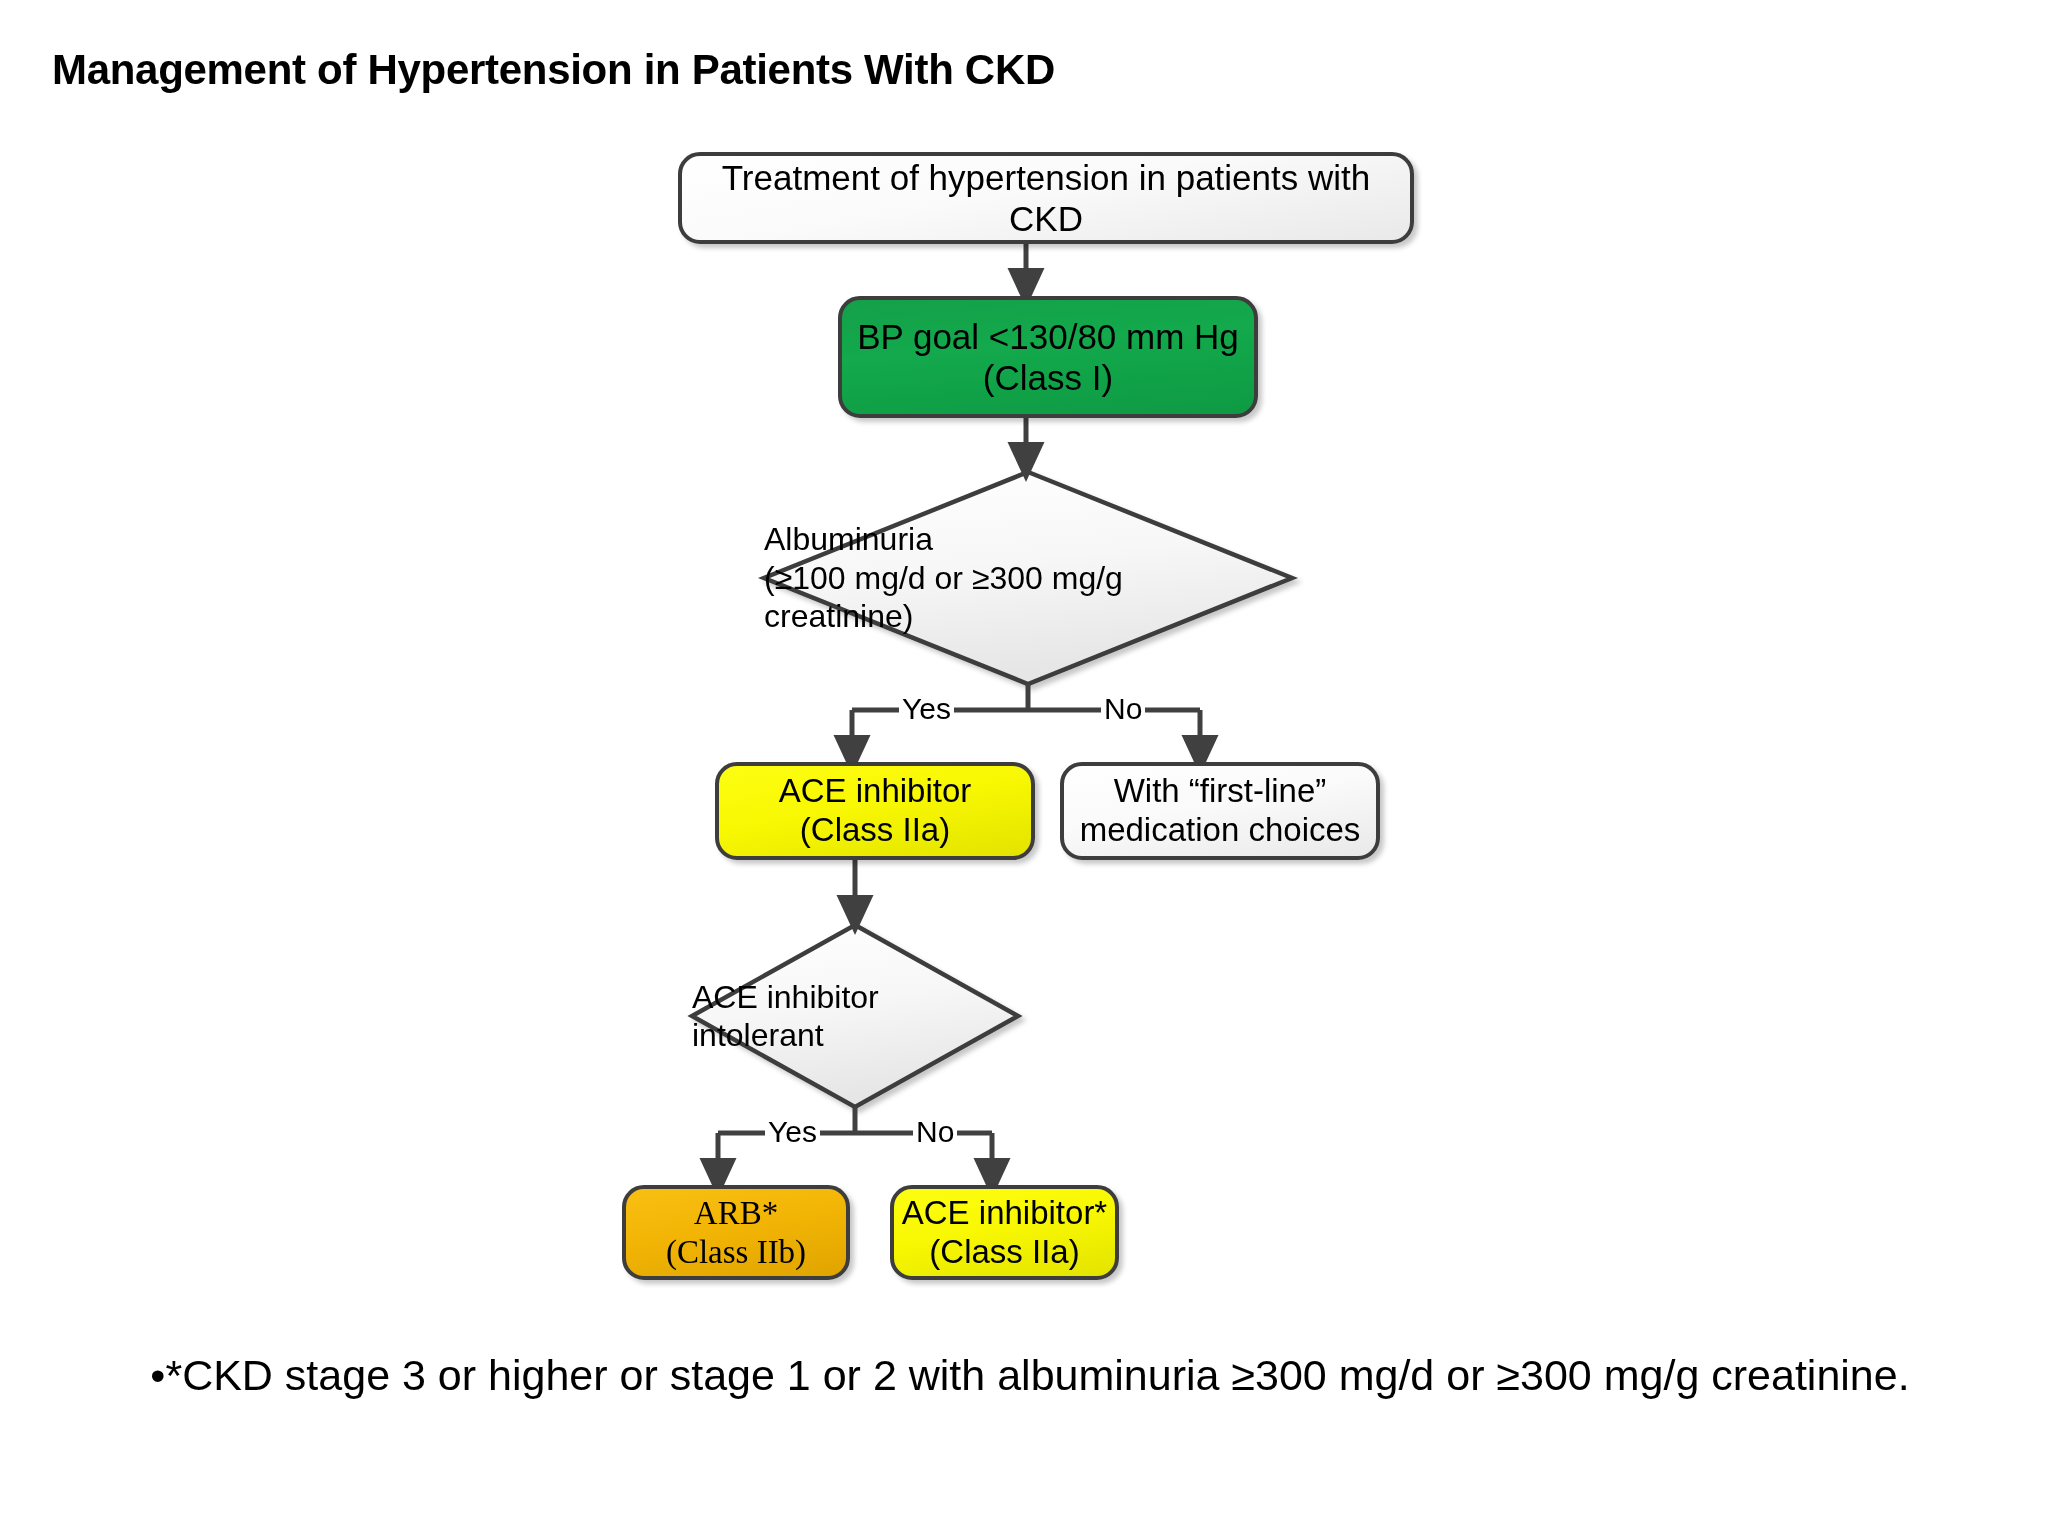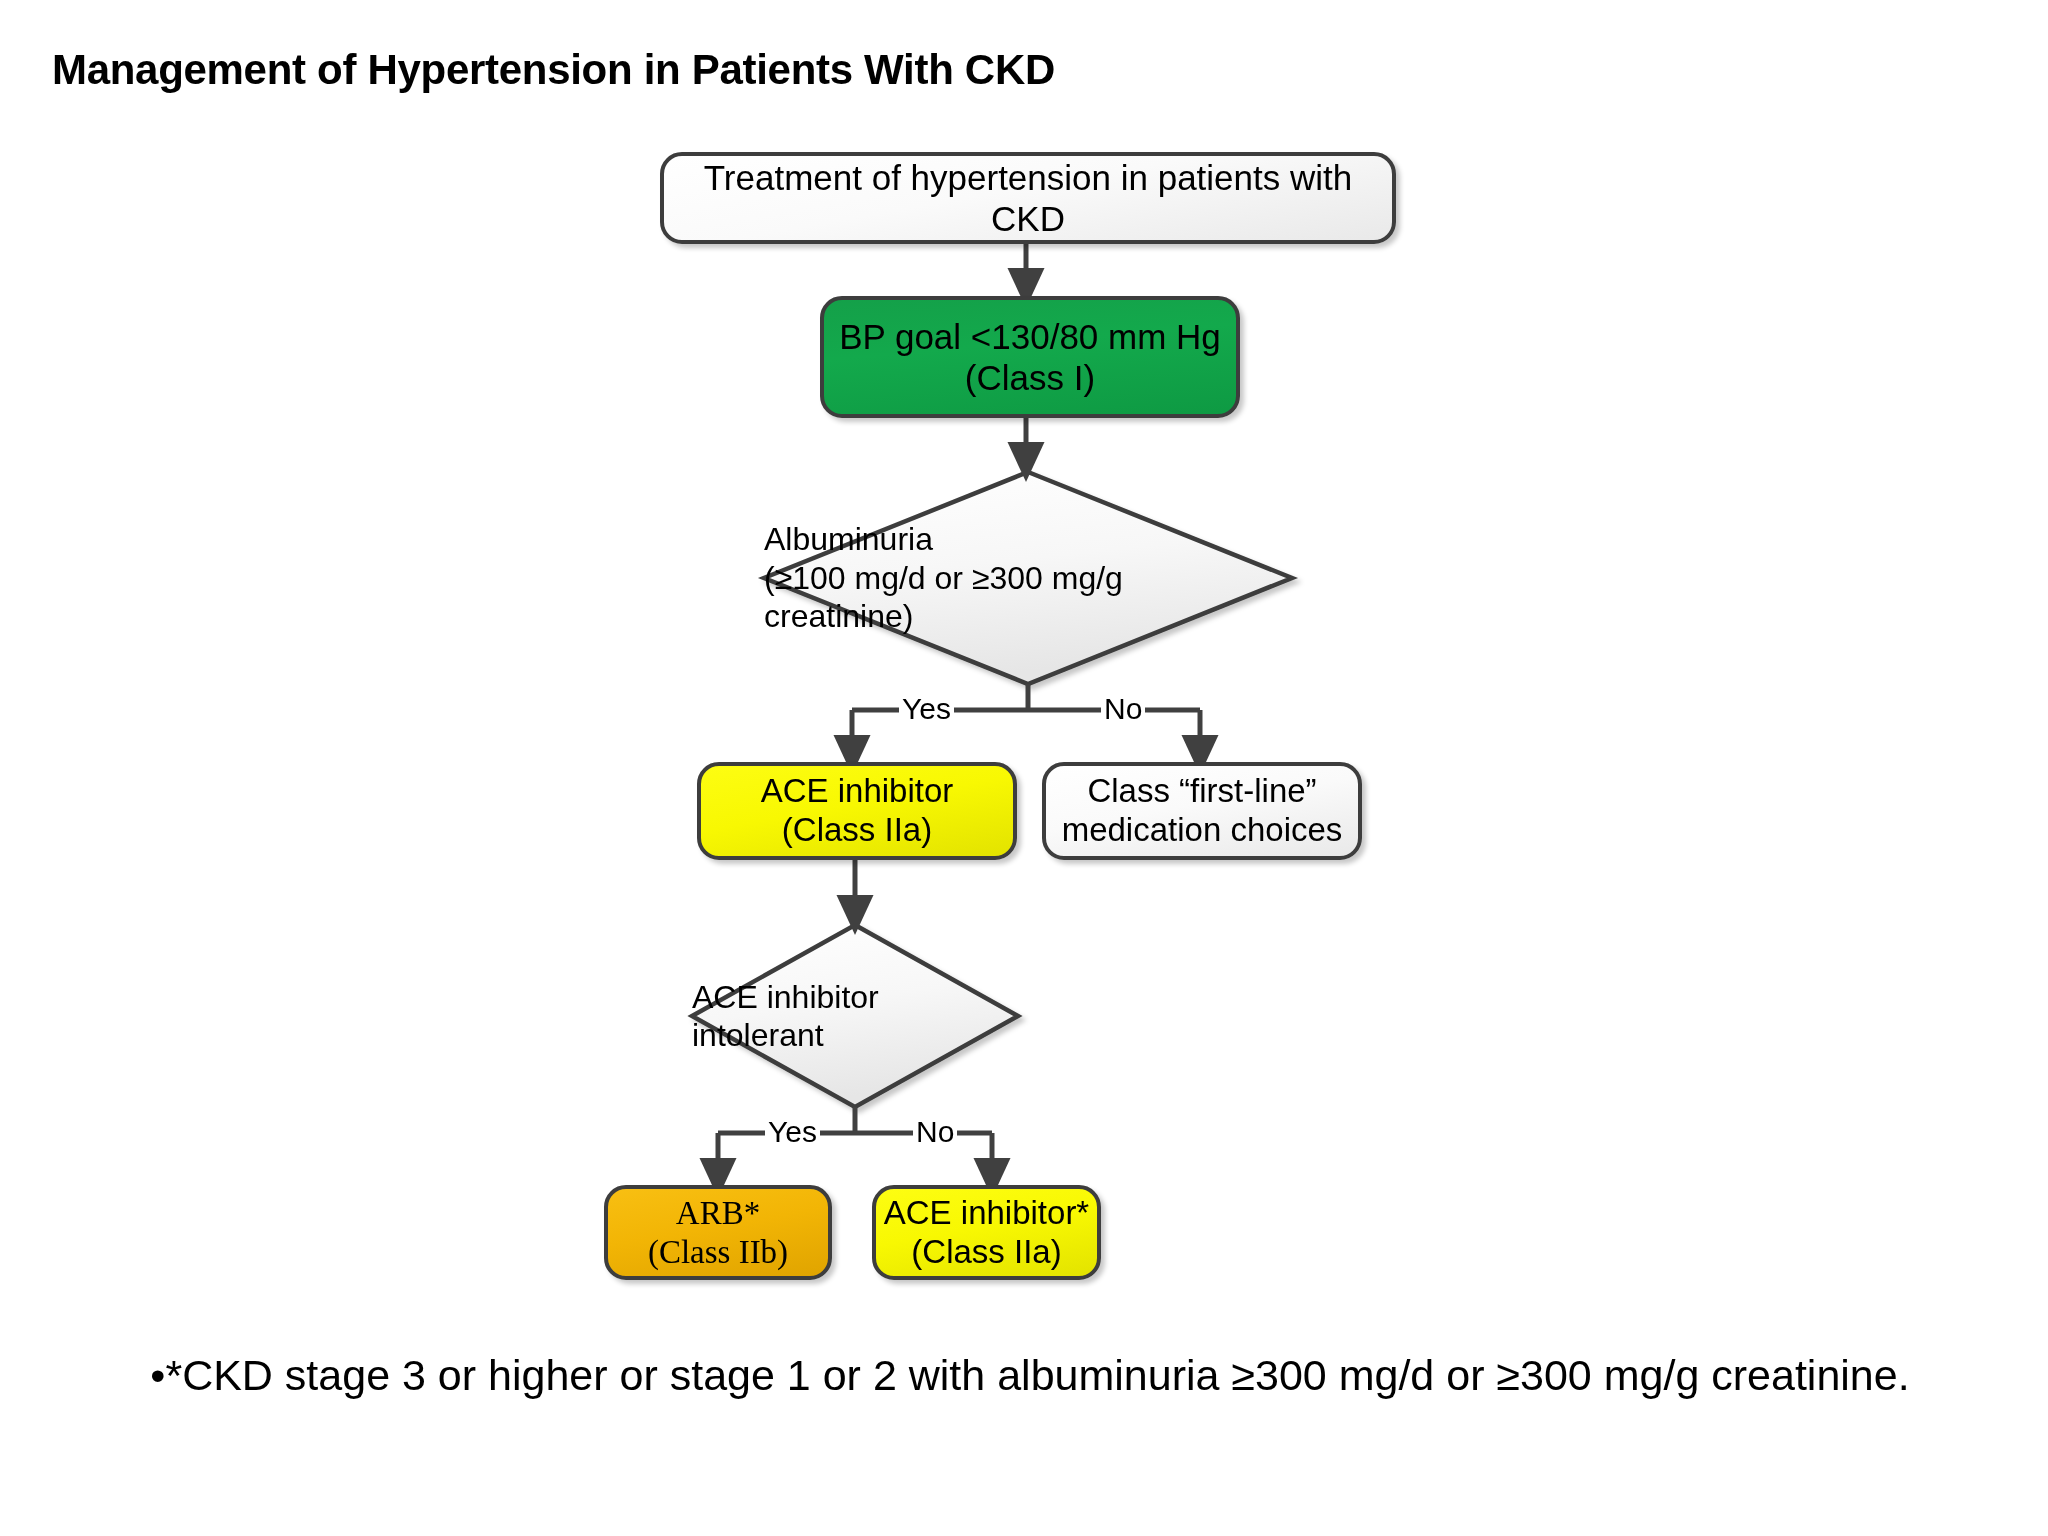--- a/index.html
+++ b/index.html
@@ -48,20 +48,21 @@
 
   .node {
     position: absolute;
     box-sizing: border-box;
     display: flex;
     align-items: center;
     justify-content: center;
     text-align: center;
     line-height: 1.18;
     color: #000000;
+    margin-left: 18px;
   }
 
   
   .rrect {
     border: 4px solid #3d3d3d;
     border-radius: 22px;
     box-shadow: 4px 4px 5px rgba(0,0,0,0.22);
   }
   .fill-plain {
     background: linear-gradient(170deg, #ffffff 0%, #fafafa 45%, #e9e9e9 100%);
@@ -180,21 +181,21 @@
 
   <div class="edge-label" style="left:899px; top:694px;">Yes</div>
   <div class="edge-label" style="left:1101px; top:694px;">No</div>
 
   <div class="node rrect fill-yellow" style="left:697px; top:762px; width:320px; height:98px; font-size:33px; flex-direction:column;">
     <span>ACE inhibitor</span>
     <span>(Class IIa)</span>
   </div>
 
   <div class="node rrect fill-plain" style="left:1042px; top:762px; width:320px; height:98px; font-size:33px; flex-direction:column;">
-    <span>Class “first-line”</span>
+    <span>With “first-line”</span>
     <span>medication choices</span>
   </div>
 
   <div class="diamond-label" style="left:692px; top:967px; width:326px; height:98px; font-size:32px; flex-direction:column;">
     <span>ACE inhibitor</span>
     <span>intolerant</span>
   </div>
 
   <div class="edge-label" style="left:765px; top:1117px;">Yes</div>
   <div class="edge-label" style="left:913px; top:1117px;">No</div>

